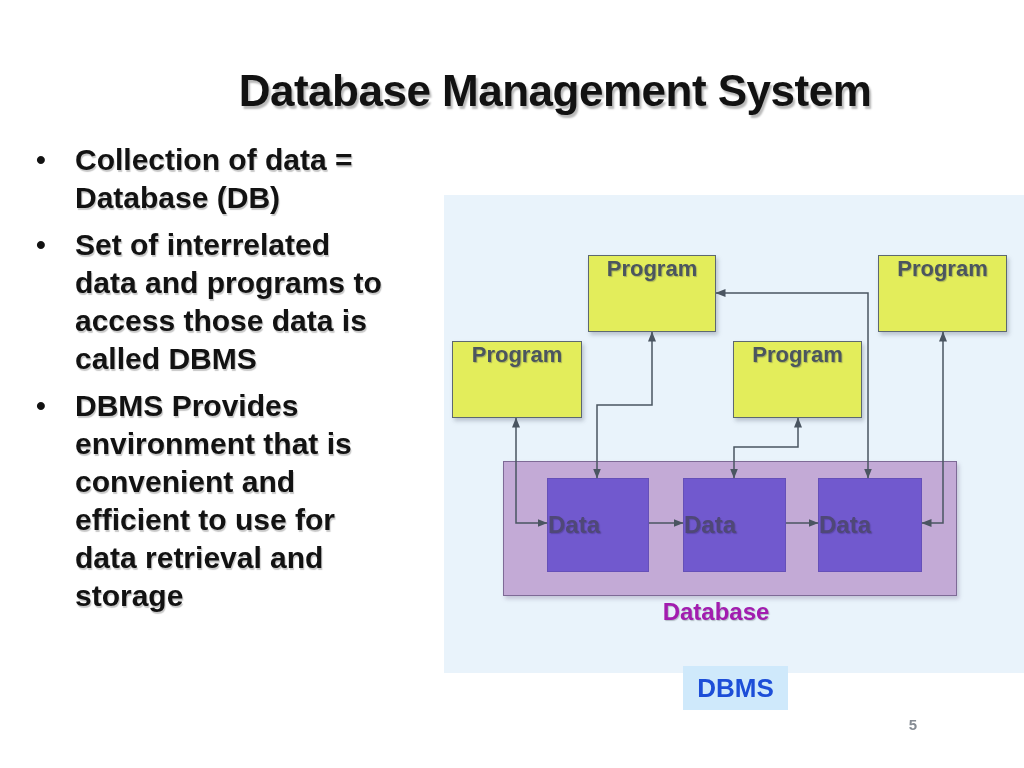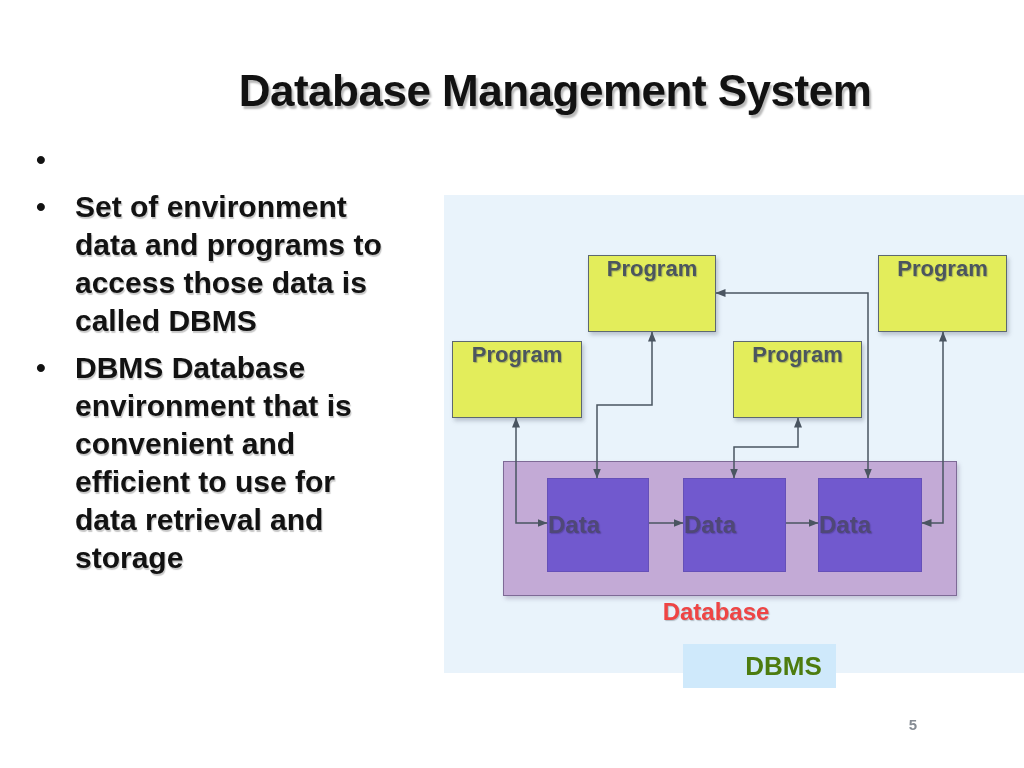--- a/index.html
+++ b/index.html
@@ -116,38 +116,37 @@
   .data-3 { left: 818px; top: 478px; width: 104px; height: 94px; }
 
   .database-label {
     position: absolute;
     left: 489px;
     top: 598px;
     width: 454px;
     text-align: center;
     font-size: 24px;
     font-weight: bold;
-    color: #ef4444;
+    color: #a21caf;
     text-shadow: 1px 1px 1px rgba(50,60,70,0.3);
   }
 
   .dbms-box {
     position: absolute;
     left: 683px;
-    top: 644px;
+    top: 666px;
     width: 105px;
     height: 44px;
     background: #cfe9fb;
     display: flex;
     align-items: center;
     justify-content: center;
     font-size: 26px;
     font-weight: 700;
-    color: #4d7c0f;
-    padding-left: 48px;
+    color: #1d4ed8;
   }
 
   .page-number {
     position: absolute;
     left: 903px;
     top: 716px;
     width: 20px;
     text-align: center;
     font-size: 15px;
     font-weight: bold;
@@ -166,31 +165,33 @@
 </head>
 <body>
 
 <div class="slide">
 
   <div class="title">Database Management System</div>
 
   <div class="bullets">
     <div class="bullet">
       <span class="marker">•</span>
+      <span class="text">Collection of data =
+Database (DB)</span>
     </div>
     <div class="bullet">
       <span class="marker">•</span>
-      <span class="text">Set of environment
+      <span class="text">Set of interrelated
 data and programs to
 access those data is
 called DBMS</span>
     </div>
     <div class="bullet">
       <span class="marker">•</span>
-      <span class="text">DBMS Database
+      <span class="text">DBMS Provides
 environment that is
 convenient and
 efficient to use for
 data retrieval and
 storage</span>
     </div>
   </div>
 
   <div class="panel"></div>
 

